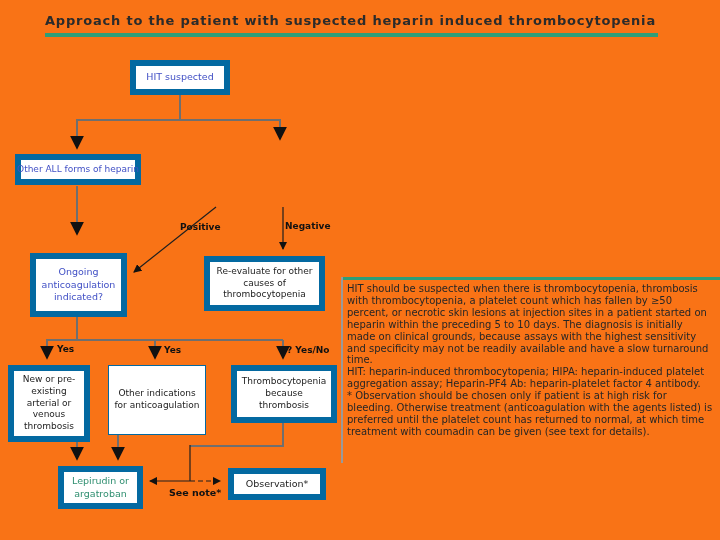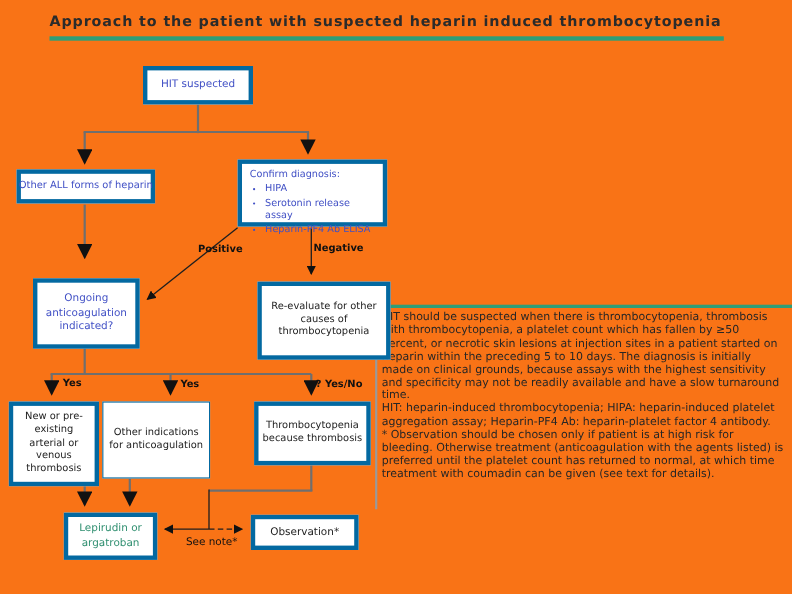--- a/index.html
+++ b/index.html
@@ -11,51 +11,51 @@
   #page-title {
     position:absolute; left:45px; top:13px; width:620px;
     font-size:13px; font-weight:bold; color:#2b2b2b; letter-spacing:0.8px;
   }
   #title-rule {
     position:absolute; left:45px; top:33px; width:613px; height:4px;
     background:#2f9e77;
   }
   
   .box {
-    position:absolute; background:#fff; border:4px solid #0369a1;
+    position:absolute; background:#fff; border:6px solid #0369a1;
     display:flex; align-items:center; justify-content:center; text-align:center;
     font-size:9px; line-height:1.3; color:#1c1c1c; box-sizing:border-box;
     padding:2px; z-index:2;
   }
   .blue { color:#4150c5; }
   .green-text { color:#2f8f70; }
   #box-hit       { left:130px; top:60px;  width:100px; height:35px; font-size:9.5px; }
   #box-stop      { left:15px;  top:154px; width:126px; height:31px; white-space:nowrap; }
   #box-confirm   { left:216px; top:145px; width:136px; height:61px;
                    display:block; text-align:left; padding:5px 3px 3px 7px; font-size:8.8px; }
   #box-confirm ul { margin:2px 0 0 0; padding-left:14px; }
   #box-confirm li { margin:0 0 1px 0; }
   #box-ongoing   { left:30px;  top:253px; width:97px;  height:64px; font-size:9.5px; }
-  #box-reeval    { left:234px; top:256px; width:121px; height:71px; }
+  #box-reeval    { left:204px; top:256px; width:121px; height:55px; }
   #box-new       { left:8px;   top:365px; width:82px;  height:77px; }
-  #box-other     { left:93px; top:365px; width:98px;  height:70px; border-width:1.5px; }
+  #box-other     { left:108px; top:365px; width:98px;  height:70px; border-width:1.5px; }
   #box-thrombo   { left:231px; top:365px; width:106px; height:58px; }
   #box-lepirudin { left:58px;  top:466px; width:85px;  height:43px; font-size:9.5px; }
   #box-observ    { left:228px; top:468px; width:98px;  height:32px; font-size:9.5px; }
   
   .edge-label {
     position:absolute; font-size:9px; font-weight:bold; color:#111; z-index:3;
     white-space:nowrap;
   }
   #lbl-positive { left:180px; top:222px; }
   #lbl-negative { left:285px; top:221px; }
   #lbl-yes1     { left:57px;  top:344px; }
   #lbl-yes2     { left:164px; top:345px; }
   #lbl-yesno    { left:287px; top:345px; }
-  #lbl-seenote  { left:169px; top:487px; font-weight:normal; font-size:9.5px; }
+  #lbl-seenote  { left:169px; top:487px; font-weight:bold; font-size:9.5px; }
   
   #connectors { position:absolute; left:0; top:0; z-index:1; }
   .ln   { stroke:#6f6f6f; stroke-width:2;   fill:none; }
   .thin { stroke:#1f1f1f; stroke-width:1.2; fill:none; }
   
   #notes-rule { position:absolute; left:341px; top:277px; width:379px; height:3px; background:#2f9e77; }
   #notes-vline { position:absolute; left:341px; top:277px; width:2px; height:186px; background:#9a9a9a; }
   #notes {
     position:absolute; left:347px; top:283px; width:367px;
     font-size:10px; line-height:11.9px; color:#262626;
@@ -94,28 +94,20 @@
     <path class="ln" d="M284,446 H190"></path>
     <path class="thin" d="M190,445 V481"></path>
     <path class="thin" d="M190,481 H150" marker-end="url(#arrow)"></path>
     <path class="thin" d="M190,481 H220" stroke-dasharray="5,3" marker-end="url(#arrow)"></path>
   </svg>
 
   <div class="box blue" id="box-hit">HIT suspected</div>
 
   <div class="box blue" id="box-stop">Other ALL forms of heparin</div>
 
-  <div class="box blue" id="box-confirm">
-    <span>Confirm diagnosis:</span>
-    <ul>
-      <li>HIPA</li>
-      <li>Serotonin release assay</li>
-      <li>Heparin-PF4 Ab ELISA</li>
-    </ul>
-  </div>
 
   <div class="box blue" id="box-ongoing">Ongoing anticoagulation indicated?</div>
 
   <div class="box" id="box-reeval">Re-evaluate for other causes of thrombocytopenia</div>
 
   <div class="box" id="box-new">New or pre-existing arterial or venous thrombosis</div>
 
   <div class="box" id="box-other">Other indications for anticoagulation</div>
 
   <div class="box" id="box-thrombo">Thrombocytopenia because thrombosis</div>

